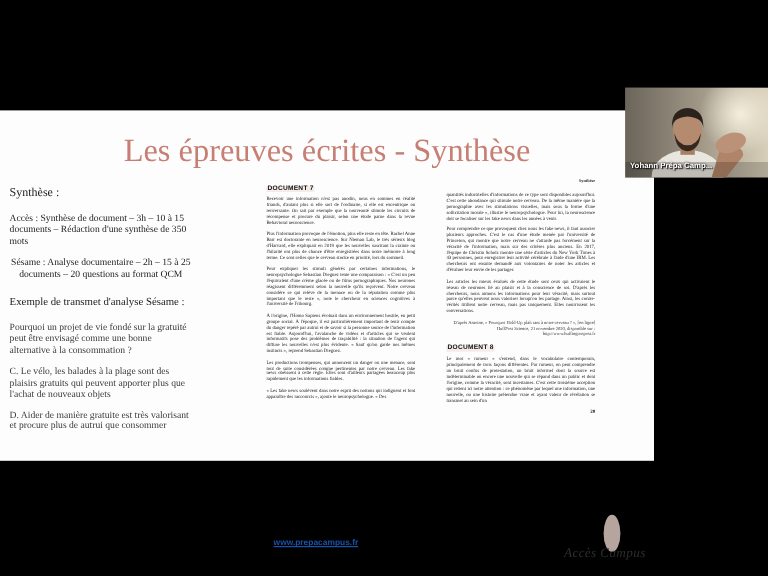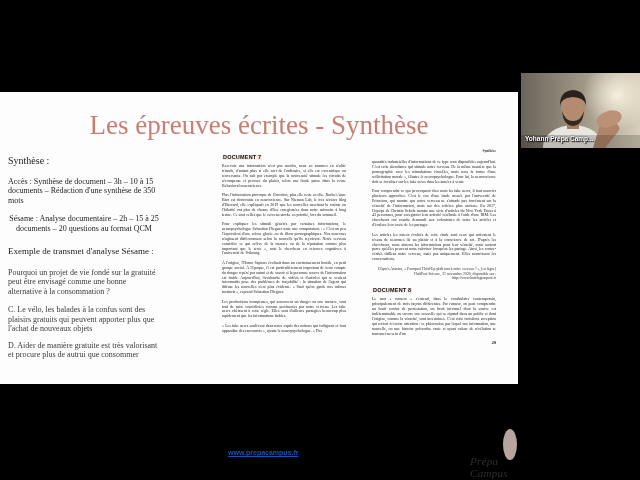--- a/index.html
+++ b/index.html
@@ -1,19 +1,19 @@
 <!DOCTYPE html>
 <html><head>
 <meta charset="utf-8">
 <style>
   html,body{margin:0;padding:0;background:#000;}
   .screen{position:relative;width:640px;height:480px;background:#000;overflow:hidden;
           font-family:"Liberation Serif",serif;}
   
-  .slide{position:absolute;left:0;top:92px;width:518px;height:292px;background:#fdfdfd;}
+  .slide{position:absolute;left:0;top:92px;width:518px;height:292px;background:#fdfdfd;padding-left:27px;}
   .slide-title{position:absolute;left:0;top:16px;width:100%;text-align:center;
                font-size:27px;line-height:34px;color:#c6repl;}
   .slide-title{color:#c67f72;font-family:"Liberation Serif",serif;}
   
   .left-panel{position:absolute;left:8px;top:64px;width:152px;color:#1c1c1c;
               font-size:8px;line-height:9.5px;}
   .lp-heading{font-size:10px;margin:0 0 11px 0;font-weight:normal;}
   .lp-item{margin:0 0 9px 0;}
   .lp-item2{margin:0 0 14px 0;text-align:center;}
   .lp-example{font-size:9px;margin:0 0 11px 0;font-weight:normal;}
@@ -53,21 +53,21 @@
   <div class="slide">
 
     <div class="slide-title">Les épreuves écrites - Synthèse</div>
 
     <div class="left-panel">
       <p class="lp-heading">Synthèse :</p>
       <p class="lp-item">Accès : Synthèse de document – 3h – 10 à 15 documents – Rédaction d'une synthèse de 350 mots</p>
       <p class="lp-item lp-item2">Sésame : Analyse documentaire – 2h – 15 à 25 documents – 20 questions au format QCM</p>
       <p class="lp-example">Exemple de transmet d'analyse Sésame :</p>
       <p class="lp-question">Pourquoi un projet de vie fondé sur la gratuité peut être envisagé comme une bonne alternative à la consommation ?</p>
-      <p class="lp-choice">C. Le vélo, les balades à la confus sont des plaisirs gratuits qui peuvent apporter plus que l'achat de nouveaux objets</p>
+      <p class="lp-choice">C. Le vélo, les balades à la plage sont des plaisirs gratuits qui peuvent apporter plus que l'achat de nouveaux objets</p>
       <p class="lp-choice">D. Aider de manière gratuite est très valorisant et procure plus de autrui que consommer</p>
     </div>
 
     <div class="doc-col doc-col-mid">
       <span class="doc-label">DOCUMENT 7</span>
       <p class="doc-p">Recevoir une information n'est pas anodin, nous en sommes en réalité friands, d'autant plus si elle sort de l'ordinaire, si elle est excentrique ou renversante. On sait par exemple que la nouveauté stimule les circuits de récompense et procure du plaisir, selon une étude parue dans la revue Behavioral neuroscience.</p>
       <p class="doc-p">Plus l'information provoque de l'émotion, plus elle reste en tête. Rachel Anne Barr est doctorante en neuroscience. Sur Nieman Lab, le très sérieux blog d'Harvard, elle expliquait en 2019 que les nouvelles suscitant la crainte ou l'hilarité ont plus de chance d'être enregistrées dans notre mémoire à long terme. Ce sont celles que le cerveau stocke en priorité, lors du sommeil.</p>
       <p class="doc-p">Pour expliquer les stimuli générés par certaines informations, le neuropsychologue Sebastian Dieguez tente une comparaison : « C'est un peu l'équivalent d'une crème glacée ou de films pornographiques. Nos neurones réagissent différemment selon la nouvelle qu'ils reçoivent. Notre cerveau considère ce qui relève de la menace ou de la réputation comme plus important que le reste », note le chercheur en sciences cognitives à l'université de Fribourg.</p>
       <p class="doc-p">À l'origine, l'Homo Sapiens évoluait dans un environnement hostile, en petit groupe social. À l'époque, il est particulièrement important de tenir compte du danger repéré par autrui et de savoir si la personne source de l'information est fiable. Aujourd'hui, l'avalanche de vidéos et d'articles qui se veulent informatifs pose des problèmes de traçabilité : la situation de l'agent qui diffuse les nouvelles n'est plus évidente. « Sauf qu'on garde nos mêmes instincts », reprend Sebastian Dieguez.</p>
       <p class="doc-p">Les productions trompeuses, qui annoncent un danger ou une menace, sont tout de suite considérées comme pertinentes par notre cerveau. Les fake news obéissent à cette règle. Elles sont d'ailleurs partagées beaucoup plus rapidement que les informations fiables.</p>
@@ -81,21 +81,21 @@
       <p class="doc-p">Les articles les mieux évalués de cette étude sont ceux qui activaient le réseau de neurones lié au plaisir et à la conscience de soi. D'après les chercheurs, nous aimons les informations pour leur véracité, mais surtout parce qu'elles peuvent nous valoriser lorsqu'on les partage. Ainsi, les contre-vérités titillent notre cerveau, mais pas uniquement. Elles nourrissent les conversations.</p>
       <p class="doc-attrib">D'après Antoine, « Pourquoi Hold-Up plaît tant à notre cerveau ? », [en ligne] HuffPost Science, 21 novembre 2020, disponible sur : http://www.huffingtonpost.fr</p>
       <span class="doc-label">DOCUMENT 8</span>
       <p class="doc-p">Le mot « rumeur » s'entend, dans le vocabulaire contemporain, principalement de trois façons différentes. Par rumeur, on peut comprendre un bruit confus de protestation, un bruit informel dont la source est indéterminable ou encore une nouvelle qui se répand dans un public et dont l'origine, comme la véracité, sont incertaines. C'est cette troisième acception qui retient ici notre attention : ce phénomène par lequel une information, une nouvelle, ou une histoire prétendue vraie et ayant valeur de révélation se transmet au sein d'un</p>
       <p class="doc-pagenum">20</p>
     </div>
 
     <div class="pink-blob"></div>
 
     <a class="site-link" href="#">www.prepacampus.fr</a>
-    <div class="brand">Prépa Campus</div>
+    <div class="brand">Accès Campus</div>
   </div>
 
   <div class="webcam">
     <svg width="119" height="75" viewBox="0 0 119 75">
       <defs>
         <linearGradient id="wall" x1="0" y1="0" x2="1" y2="0">
           <stop offset="0" stop-color="#6a645a"></stop>
           <stop offset="0.55" stop-color="#a39a89"></stop>
           <stop offset="1" stop-color="#d8cfba"></stop>
         </linearGradient>

